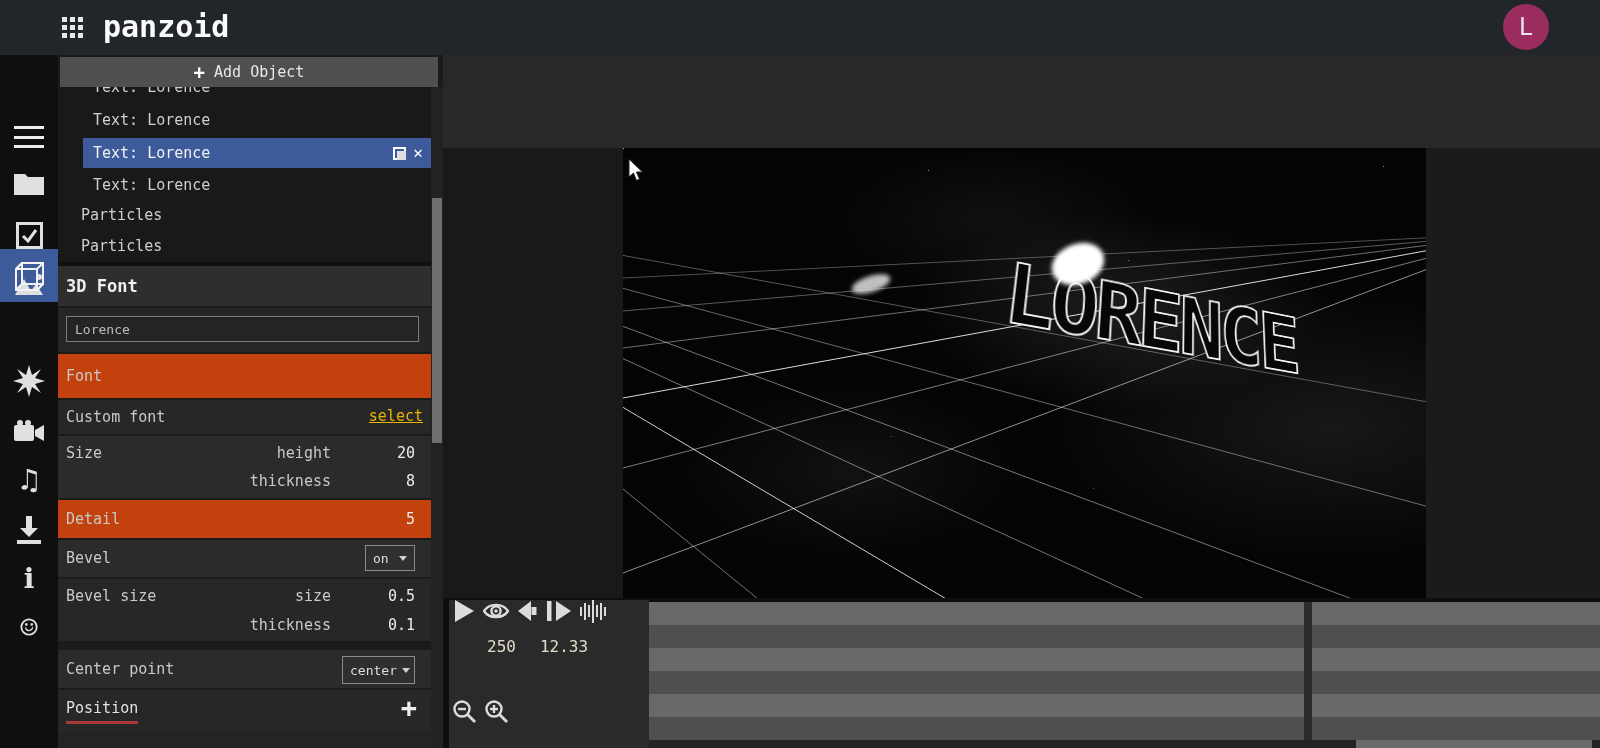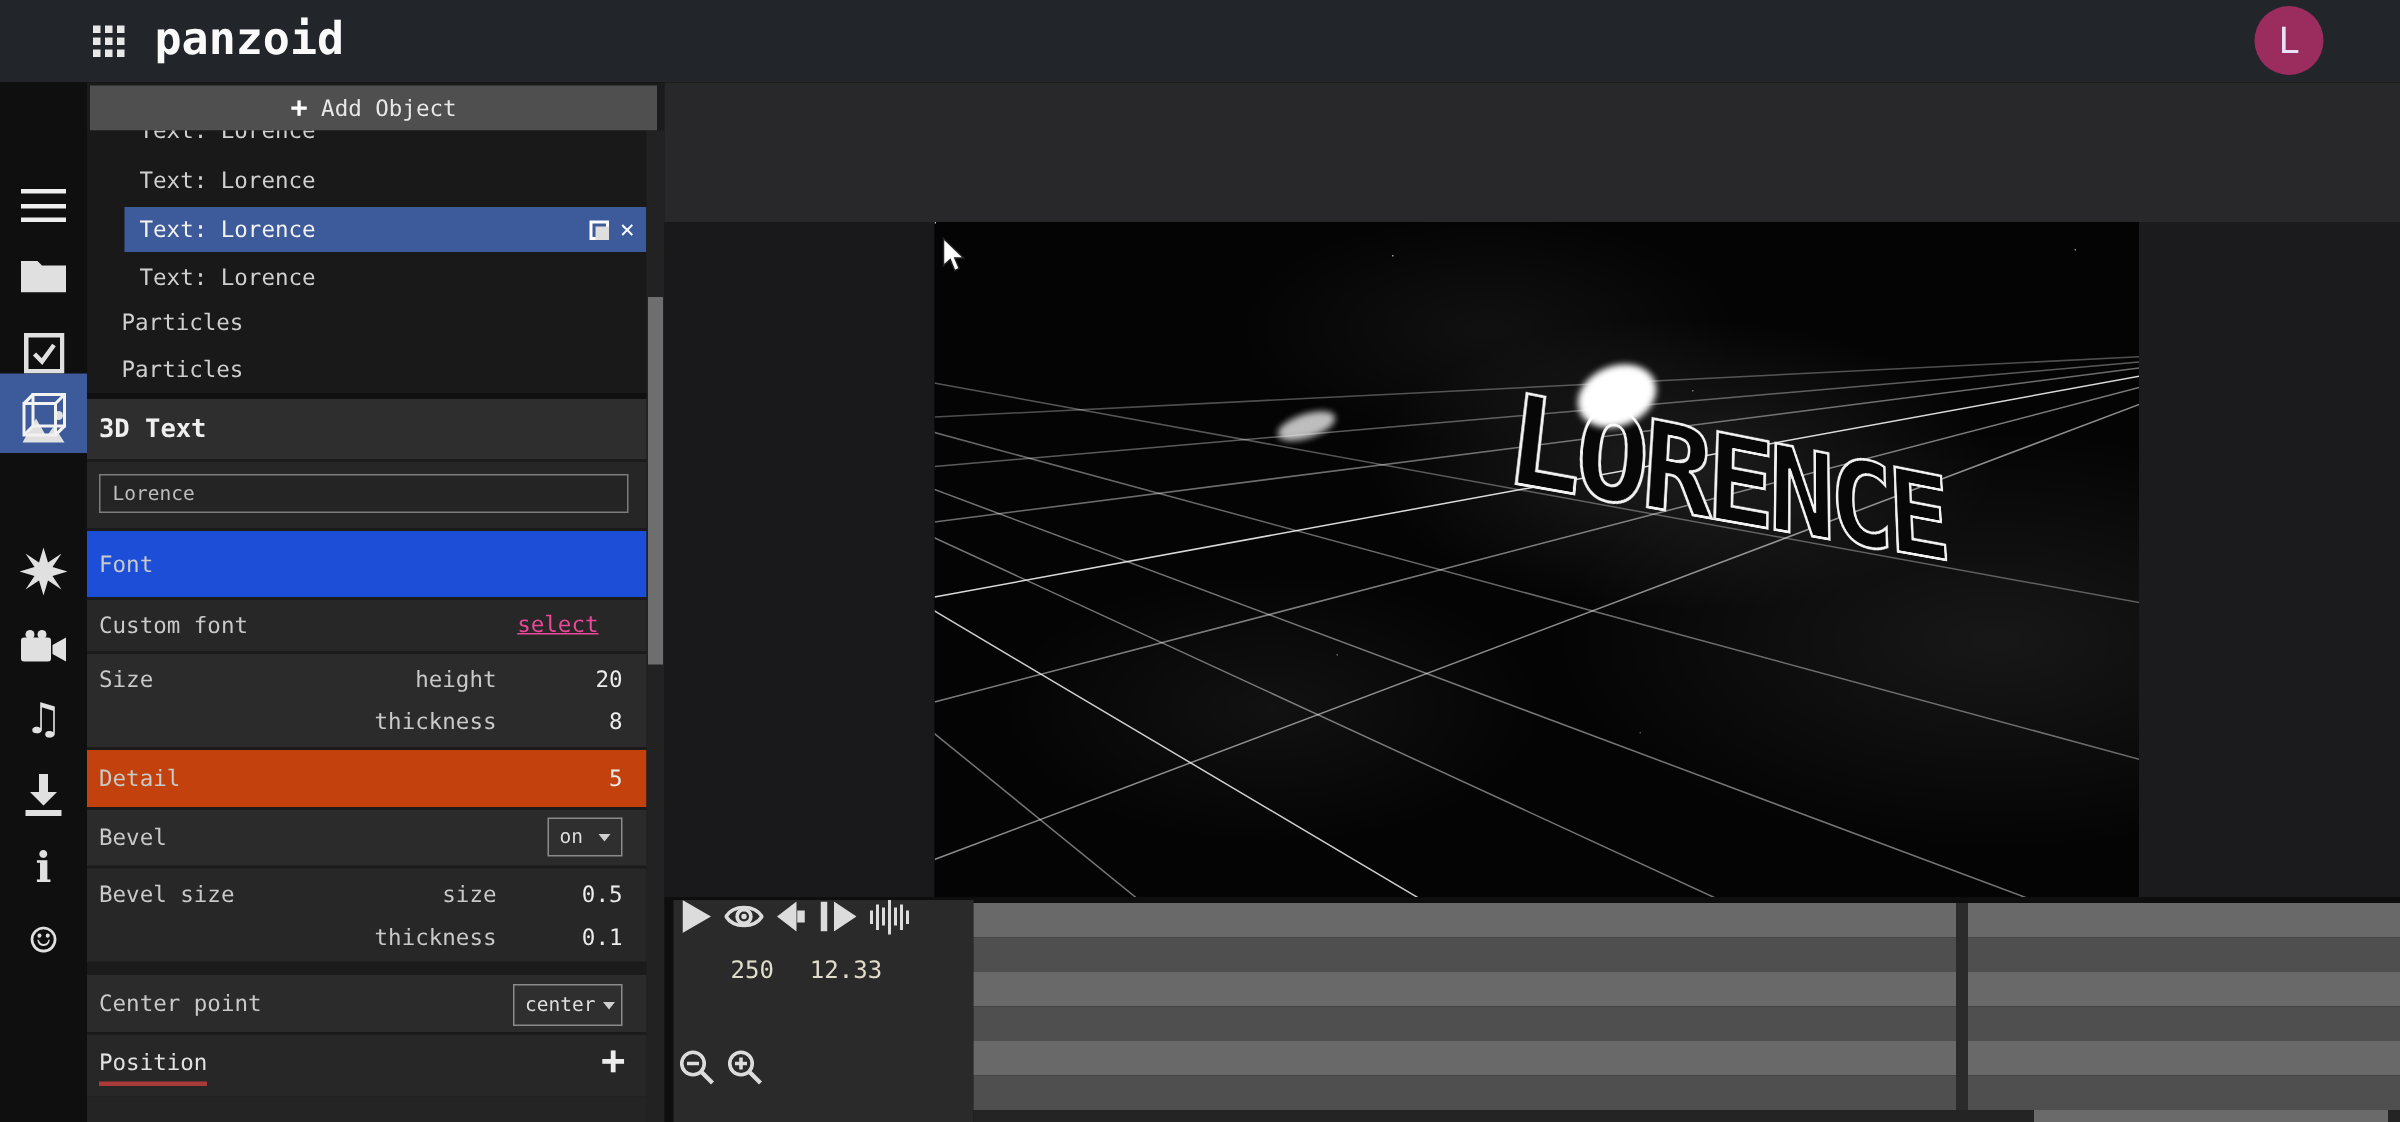--- a/index.html
+++ b/index.html
@@ -46,37 +46,37 @@
 
   
   .pscroll-track{left:431px;top:87px;width:12px;height:661px;background:#222;}
   .pscroll-thumb{left:432px;top:198px;width:10px;height:245px;background:#6e6e6e;}
 
   
   .prop-header{left:58px;top:266px;width:373px;height:40px;background:#2e2e2e;display:flex;align-items:center;}
   .prop-header b{margin-left:8px;font-size:17px;color:#efefef;}
   .prow{position:absolute;left:58px;width:373px;}
   .r-input{top:308px;height:44px;background:#262626;}
-  .r-font{top:354px;height:44px;background:#1d4ed8;}
+  .r-font{top:354px;height:44px;background:#c2410c;}
   .r-cfont{top:400px;height:34px;background:#272727;}
   .r-size{top:436px;height:62px;background:#2b2b2b;}
   .r-detail{top:500px;height:38px;background:#c2410c;}
   .r-bevel{top:540px;height:37px;background:#2b2b2b;}
   .r-bsize{top:579px;height:62px;background:#272727;}
   .r-center{top:650px;height:38px;background:#2b2b2b;}
   .r-pos{top:690px;height:41px;background:#272727;}
   .r-fill{top:731px;height:17px;background:#242424;}
   .plabel{position:absolute;left:8px;font-size:15px;color:#c9c9c9;}
   .sublabel{position:absolute;font-size:15px;color:#c9c9c9;text-align:right;right:100px;width:120px;}
   .pvalue{position:absolute;right:16px;font-size:15px;color:#ececec;text-align:right;cursor:ew-resize;}
   .txtinput{position:absolute;left:8px;top:8px;width:335px;height:24px;background:#242424;border:1px solid #7c7c7c;color:#bdbdbd;
             font-family:inherit;font-size:13px;padding:0 8px;outline:none;}
   .fontinput{position:absolute;left:155px;top:5px;width:188px;height:30px;background:#2a2a2a;border:1px solid #7c7c7c;color:#e2e2e2;
             font-family:inherit;font-size:21px;padding:0 10px;outline:none;}
-  .sel-link{position:absolute;right:32px;top:7px;font-size:15px;color:#ec4899;text-decoration:underline;cursor:pointer;}
+  .sel-link{position:absolute;right:8px;top:7px;font-size:15px;color:#eab308;text-decoration:underline;cursor:pointer;}
   .dropdown{position:absolute;border:1px solid #8a8a8a;background:#2f2f2f;color:#dedede;font-size:13px;
             display:flex;align-items:center;justify-content:space-between;padding:0 7px;cursor:pointer;}
   .dd-bevel{right:16px;top:5px;width:34px;height:24px;}
   .dd-center{right:16px;top:6px;width:57px;height:26px;}
   .chev{width:0;height:0;border-left:4px solid transparent;border-right:4px solid transparent;border-top:5px solid #cfcfcf;margin-left:5px;}
   .pos-label{position:absolute;left:8px;top:9px;font-size:15px;color:#e2e2e2;border-bottom:3px solid #a93a38;padding-bottom:4px;}
   .pos-plus{position:absolute;right:14px;top:2px;font-size:27px;font-weight:bold;color:#ededed;cursor:pointer;}
 
   
   .band{left:443px;top:55px;width:1157px;height:93px;background:#28282a;}
@@ -236,21 +236,21 @@
     <span class="lbl-part">Particles</span>
   </div>
   <div class="objrow" style="top:145px;">
     <span class="lbl-part">Particles</span>
   </div>
 </div>
 
 <div class="abs list-divider"></div>
 
 <div class="abs prop-header">
-  <b>3D Text</b>
+  <b>3D Font</b>
 </div>
 
 <div class="abs prow r-input">
   <input class="txtinput" value="Lorence" style="">
 </div>
 
 <div class="abs prow r-font">
   <span class="plabel" style="top:13px;">Font</span>
 </div>
 

